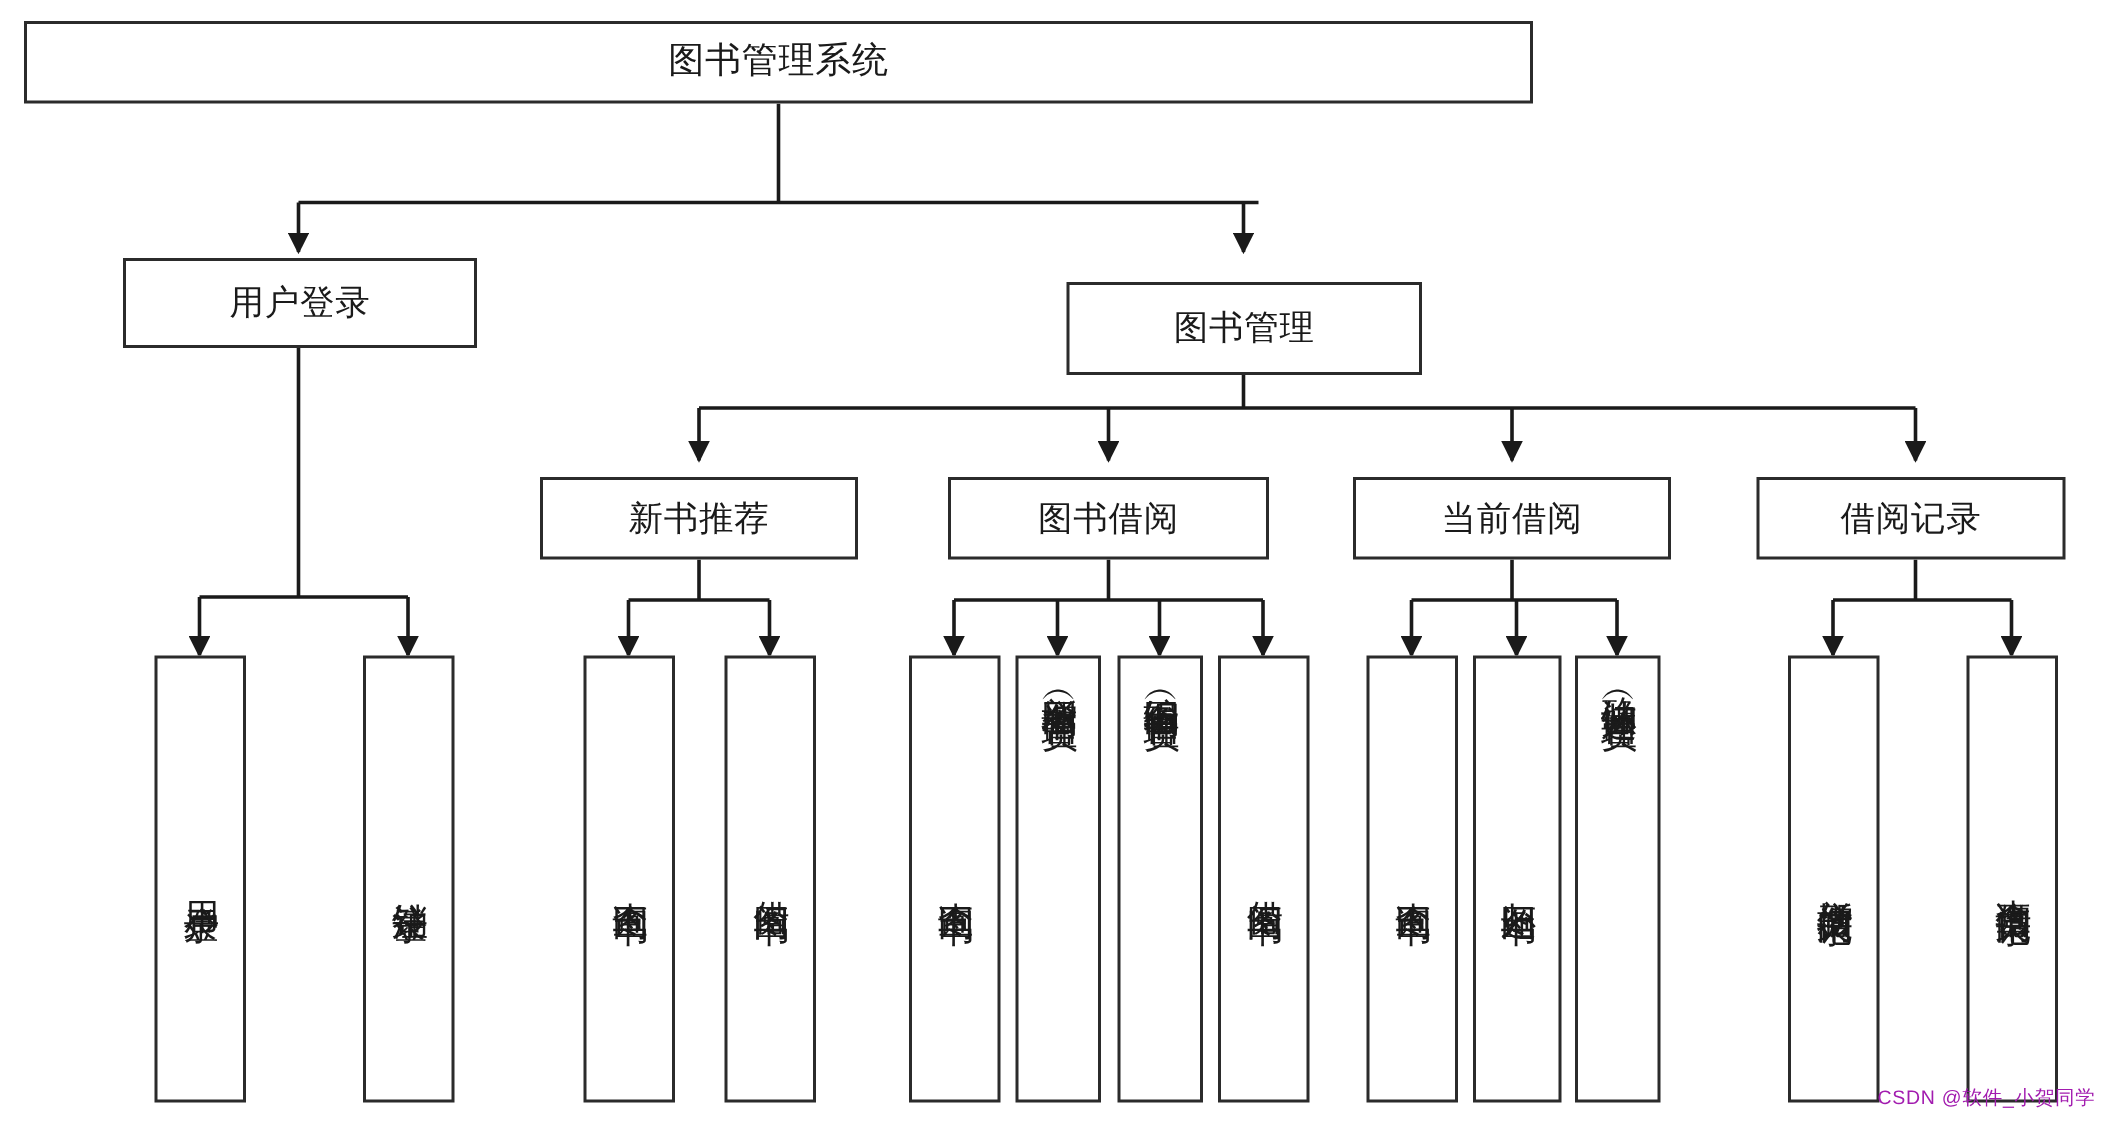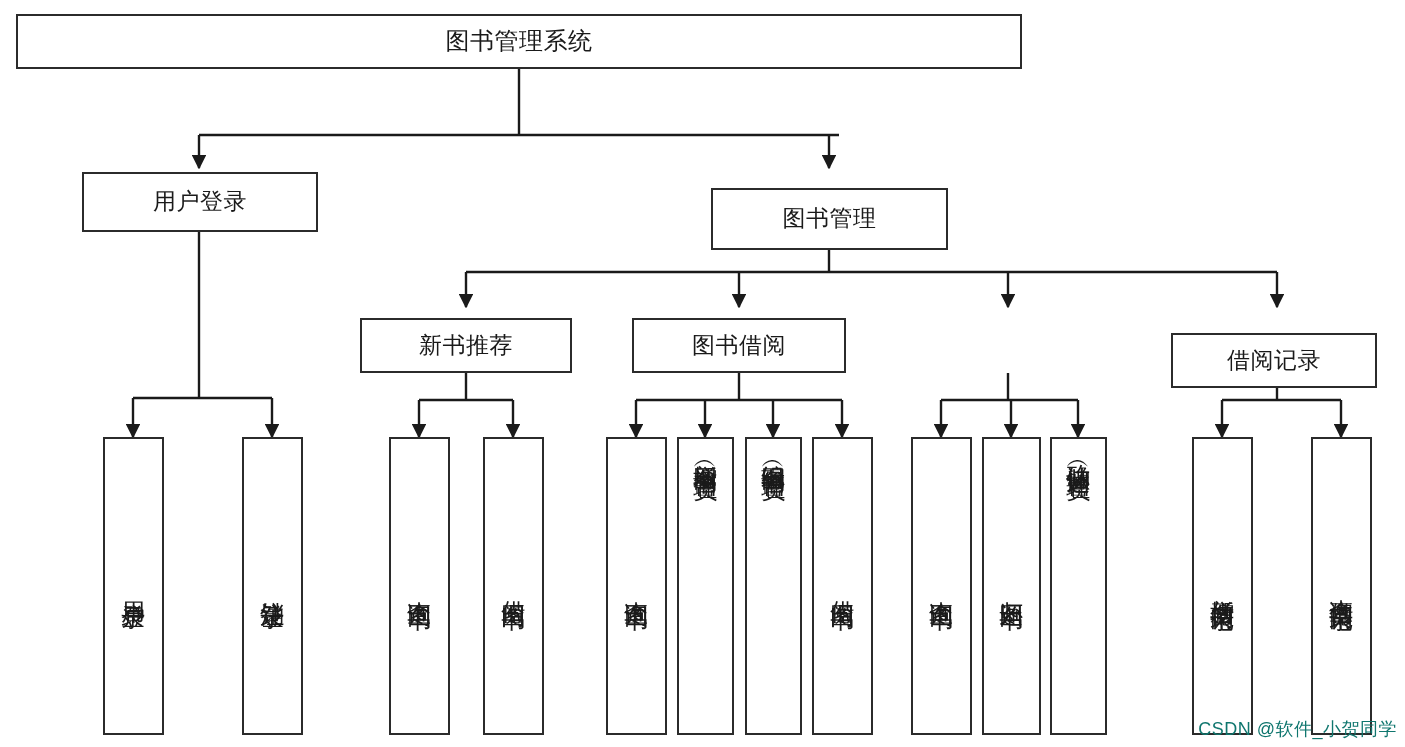--- a/index.html
+++ b/index.html
@@ -57,22 +57,22 @@
     justify-content: flex-start;
   }
   .node .label {
     display: block;
     white-space: pre-line;
   }
   .watermark {
     position: absolute;
     right: 8px;
     bottom: 6px;
-    font-size: 18px;
-    color: #0f766e;
+    font-size: 13px;
+    color: #a21caf;
     letter-spacing: 0.5px;
     white-space: nowrap;
   }
 </style>
 </head>
 <body>
 
 <div id="canvas">
 
   <svg id="edges" viewBox="0 0 1405 747" width="1405" height="747">
@@ -138,22 +138,25 @@
   </div>
 
   <div class="node horiz" style="left:360px; top:318px; width:212px; height:55px;align-items:center;">
     <span class="label">新书推荐</span>
   </div>
 
   <div class="node horiz" style="left:632px; top:318px; width:214px; height:55px;">
     <span class="label">图书借阅</span>
   </div>
 
-
-  <div class="node horiz" style="left:1171px; top:318px; width:206px; height:55px;margin-top:15px;">
+  <div class="node horiz" style="left:902px; top:318px; width:212px; height:55px;">
+    <span class="label">当前借阅</span>
+  </div>
+
+  <div class="node horiz" style="left:1171px; top:318px; width:206px; height:55px;">
     <span class="label">借阅记录</span>
   </div>
 
   <div class="node vert" style="left:103px; top:437px; width:61px; height:298px;">
     <span class="label">用户登录</span>
   </div>
 
   <div class="node vert" style="left:242px; top:437px; width:61px; height:298px;">
     <span class="label">注销登录</span>
   </div>

